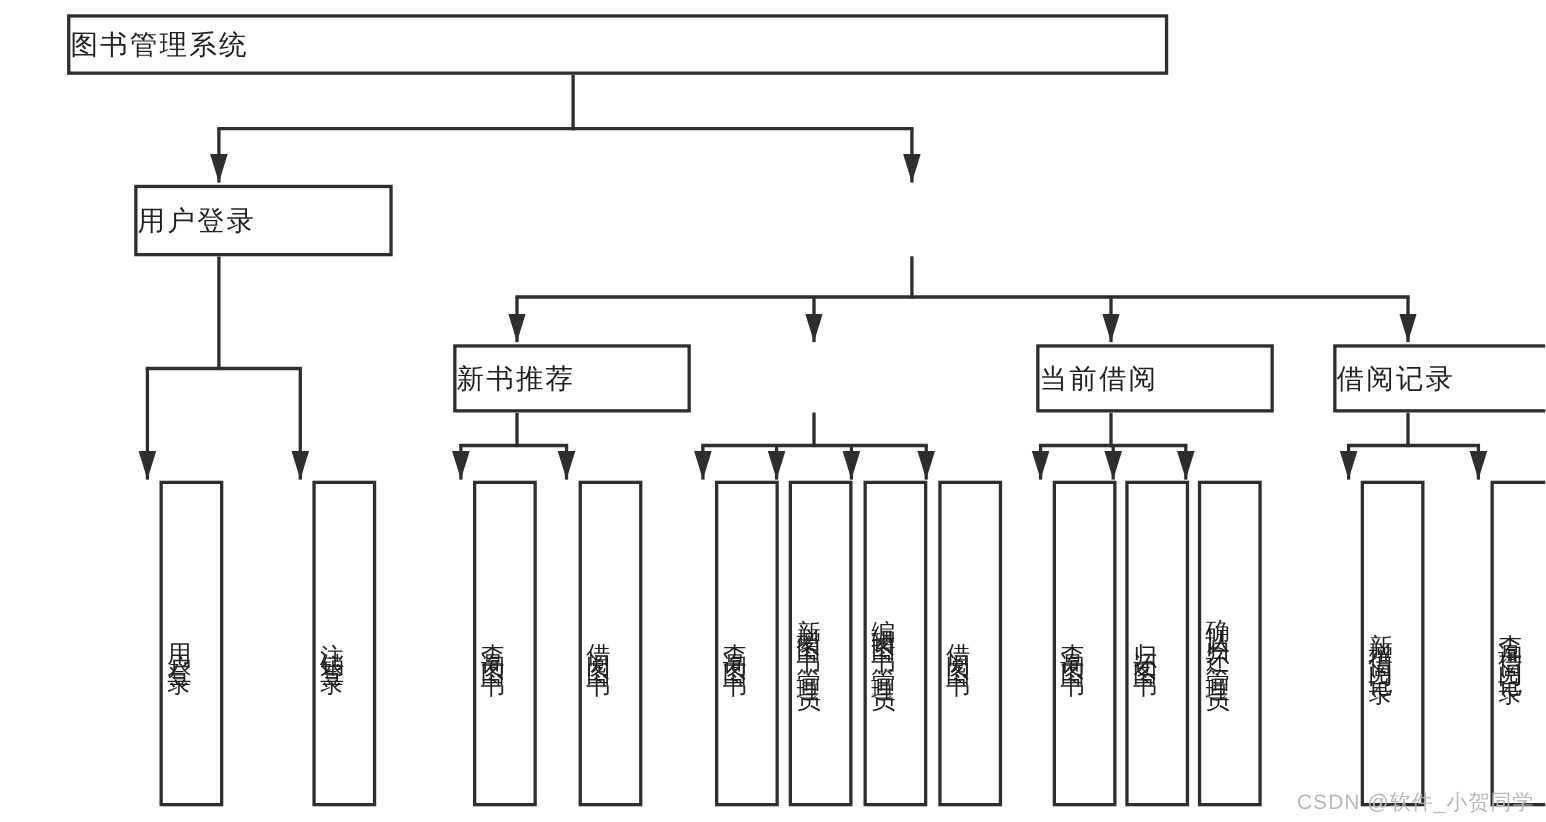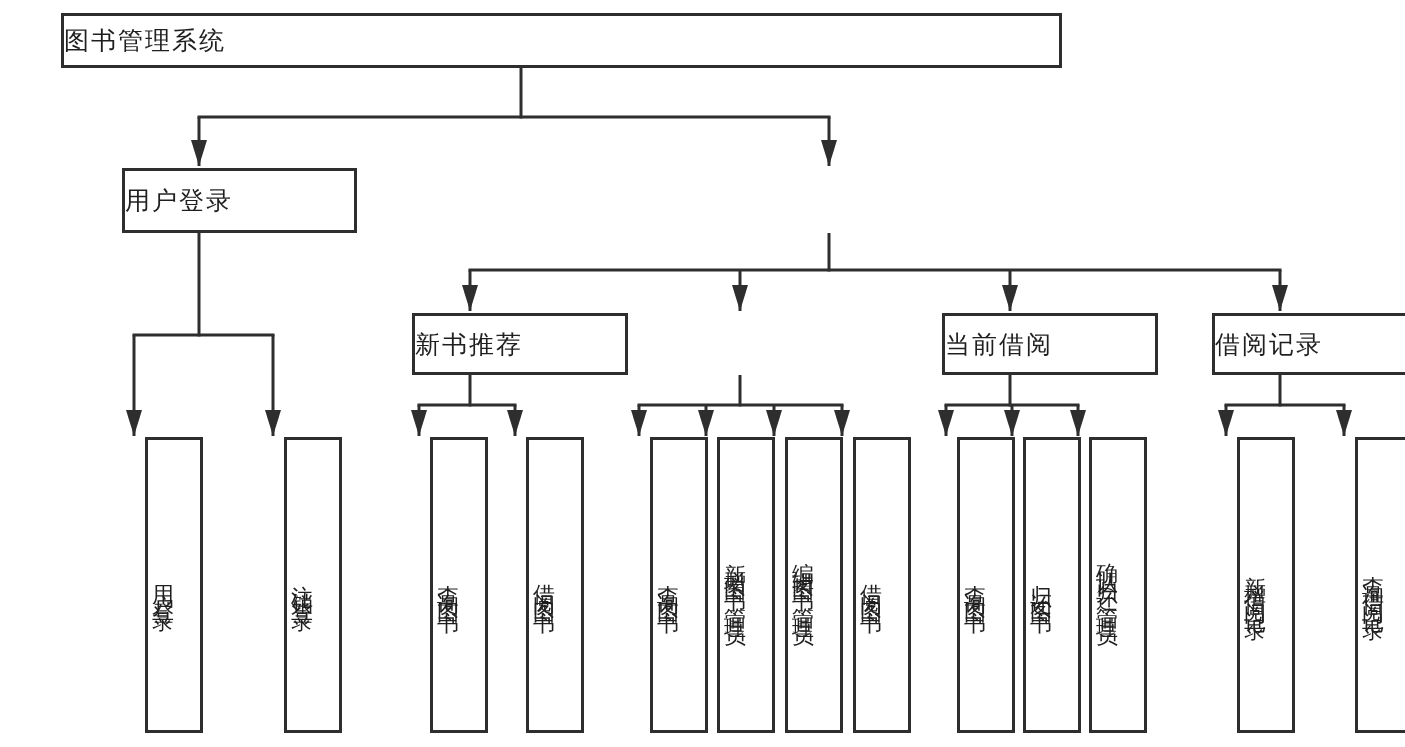--- a/index.html
+++ b/index.html
@@ -171,13 +171,14 @@
     <span class="vlabel">确认归还（管理员）</span>
   </div>
 
   <div class="box leaf-box" style="left:1197px;">
     <span class="vlabel">新增借阅记录</span>
   </div>
   <div class="box leaf-box" style="left:1315px;">
     <span class="vlabel">查询借阅记录</span>
   </div>
 
+  <div id="watermark">CSDN @软件_小贺同学</div>
 </div>
 
 </body></html>

